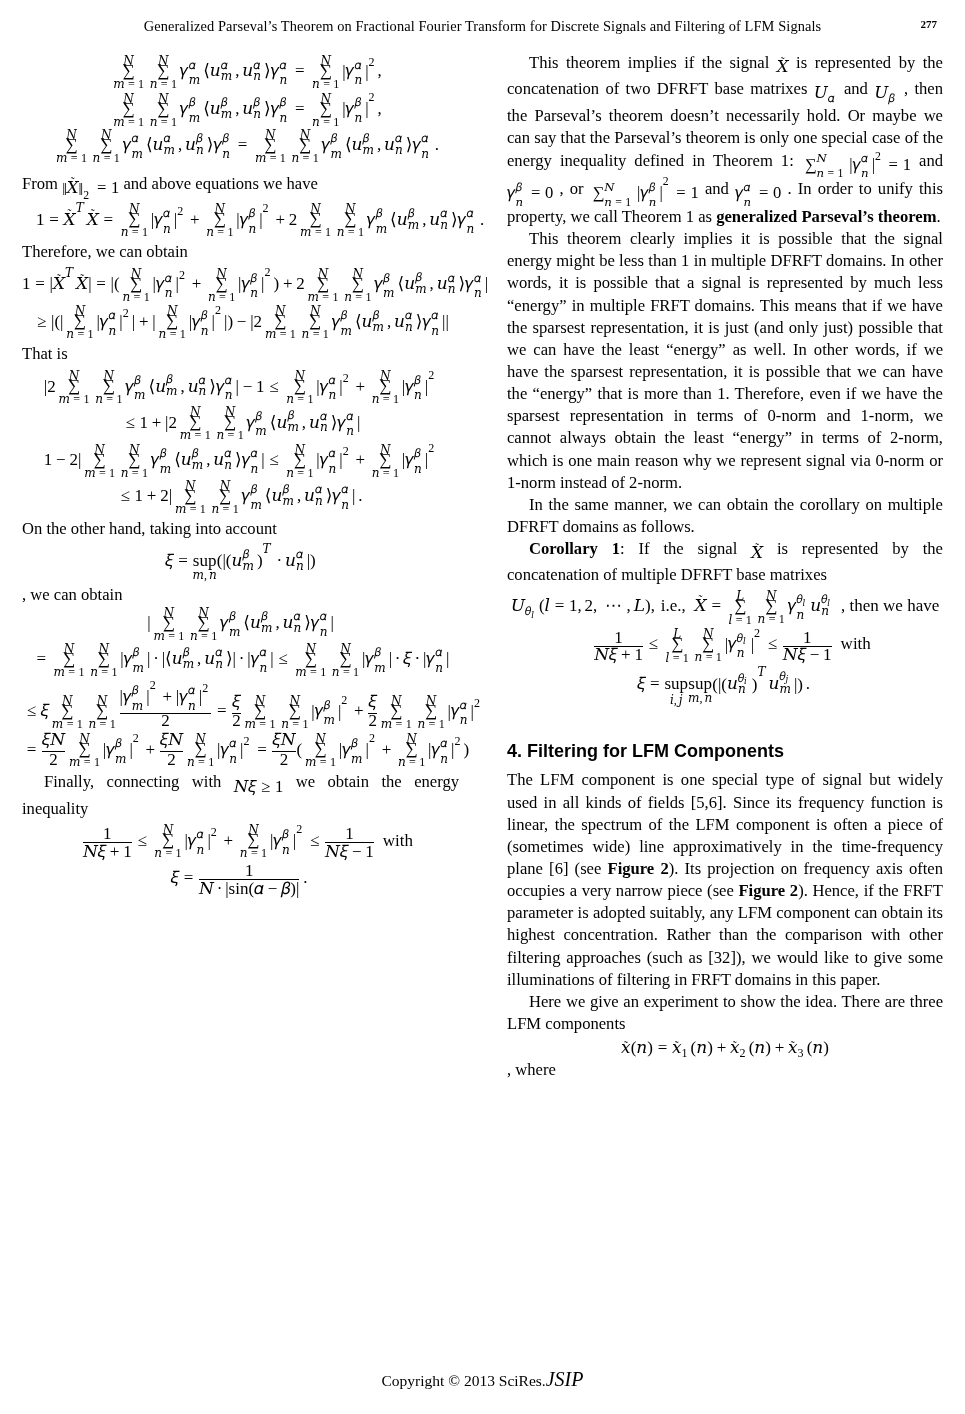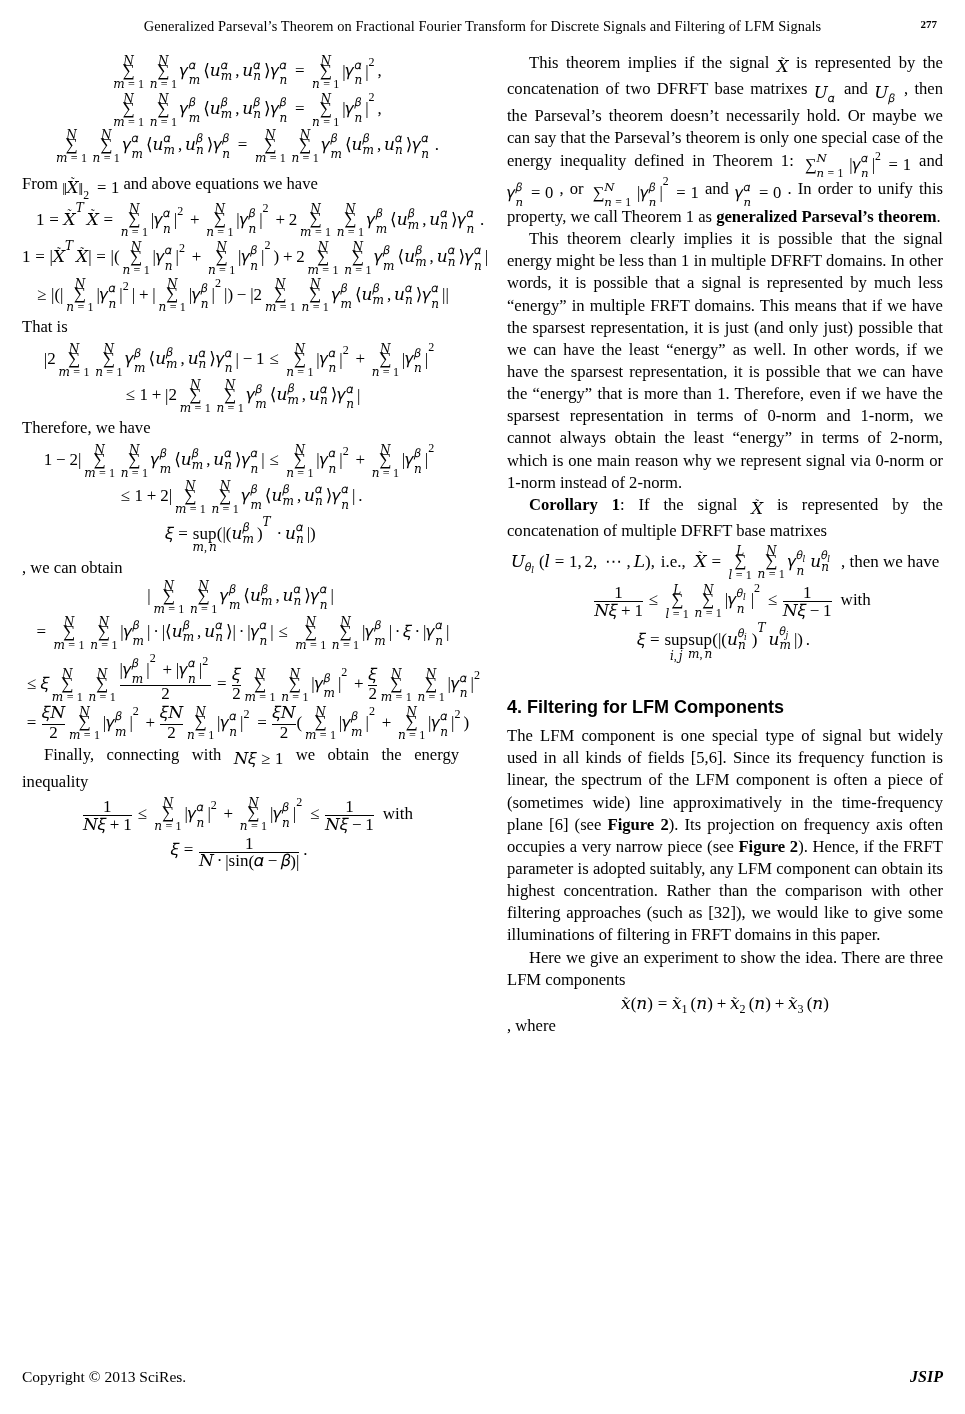--- a/index.html
+++ b/index.html
@@ -98,27 +98,27 @@
 
   
   .footer {
     position: absolute;
     left: 22px;
     right: 22px;
     bottom: 24px;
     height: 22px;
     display: flex;
     align-items: baseline;
-    justify-content: space-between;
+    justify-content: center;
     font-size: 15.5px;
   }
   .footer-right {
-    font-weight: bold;
+    font-weight: normal;
     font-style: italic;
-    font-size: 16px;
+    font-size: 20px;
   }
 </style>
 </head>
 <body>
 
 <div class="page">
 
   <div class="running-head">
     <span class="running-head-title">Generalized Parseval’s Theorem on Fractional Fourier Transform for Discrete Signals and Filtering of LFM Signals</span>
     <span class="running-head-pageno">277</span>
@@ -488,20 +488,21 @@
             <msubsup>
                 <mi>γ</mi>
                 <mi>n</mi>
                 <mi>α</mi>
               </msubsup>
               <mo>.</mo>
           </mrow>
         </math>
       </div>
 
+      <p class="para noindent">Therefore, we can obtain</p>
 
       <div class="eq">
         <math display="block">
           <mrow>
             <mn>1</mn>
               <mo>=</mo>
               <mrow>
                 <mo>|</mo>
                 <msup>
                   <mover>
@@ -879,21 +880,20 @@
                   <mi>γ</mi>
                   <mi>n</mi>
                   <mi>α</mi>
                 </msubsup>
             <mo>|</mo>
               </mrow>
           </mrow>
         </math>
       </div>
 
-      <p class="para noindent">Therefore, we have</p>
 
       <div class="eq">
         <math display="block">
           <mrow>
             <mn>1</mn>
               <mo>−</mo>
               <mn>2</mn>
             <mrow>
                 <mo>|</mo>
               <munderover>
@@ -1037,20 +1037,21 @@
                   <mi>n</mi>
                   <mi>α</mi>
                 </msubsup>
             <mo>|</mo>
               </mrow>
               <mo>.</mo>
           </mrow>
         </math>
       </div>
 
+      <p class="para noindent">On the other hand, taking into account</p>
 
       <div class="eq">
         <math display="block">
           <mrow>
             <mi>ξ</mi>
               <mo>=</mo>
             <munder>
                 <mi>sup</mi>
                 <mrow>
                   <mi>m</mi>
@@ -1725,20 +1726,21 @@
                 <mn>0</mn>
               </mrow>
             </math>
         </span>
         <span>. In order to unify this property, we call Theorem 1 as</span>
         <span class="bold">generalized Parseval’s theorem</span><span>.</span>
       </p>
 
       <p class="para">This theorem clearly implies it is possible that the signal energy might be less than 1 in multiple DFRFT domains. In other words, it is possible that a signal is represented by much less “energy” in multiple FRFT domains. This means that if we have the sparsest representation, it is just (and only just) possible that we can have the least “energy” as well. In other words, if we have the sparsest representation, it is possible that we can have the “energy” that is more than 1. Therefore, even if we have the sparsest representation in terms of 0-norm and 1-norm, we cannot always obtain the least “energy” in terms of 2-norm, which is one main reason why we represent signal via 0-norm or 1-norm instead of 2-norm.</p>
 
+      <p class="para">In the same manner, we can obtain the corollary on multiple DFRFT domains as follows.</p>
 
       <p class="para">
         <span class="bold">Corollary 1</span><span>: If the signal</span>
         <span class="inline-math">
           <math>
               <mover>
                 <mi>X</mi>
                 <mo>˜</mo>
               </mover>
             </math>

